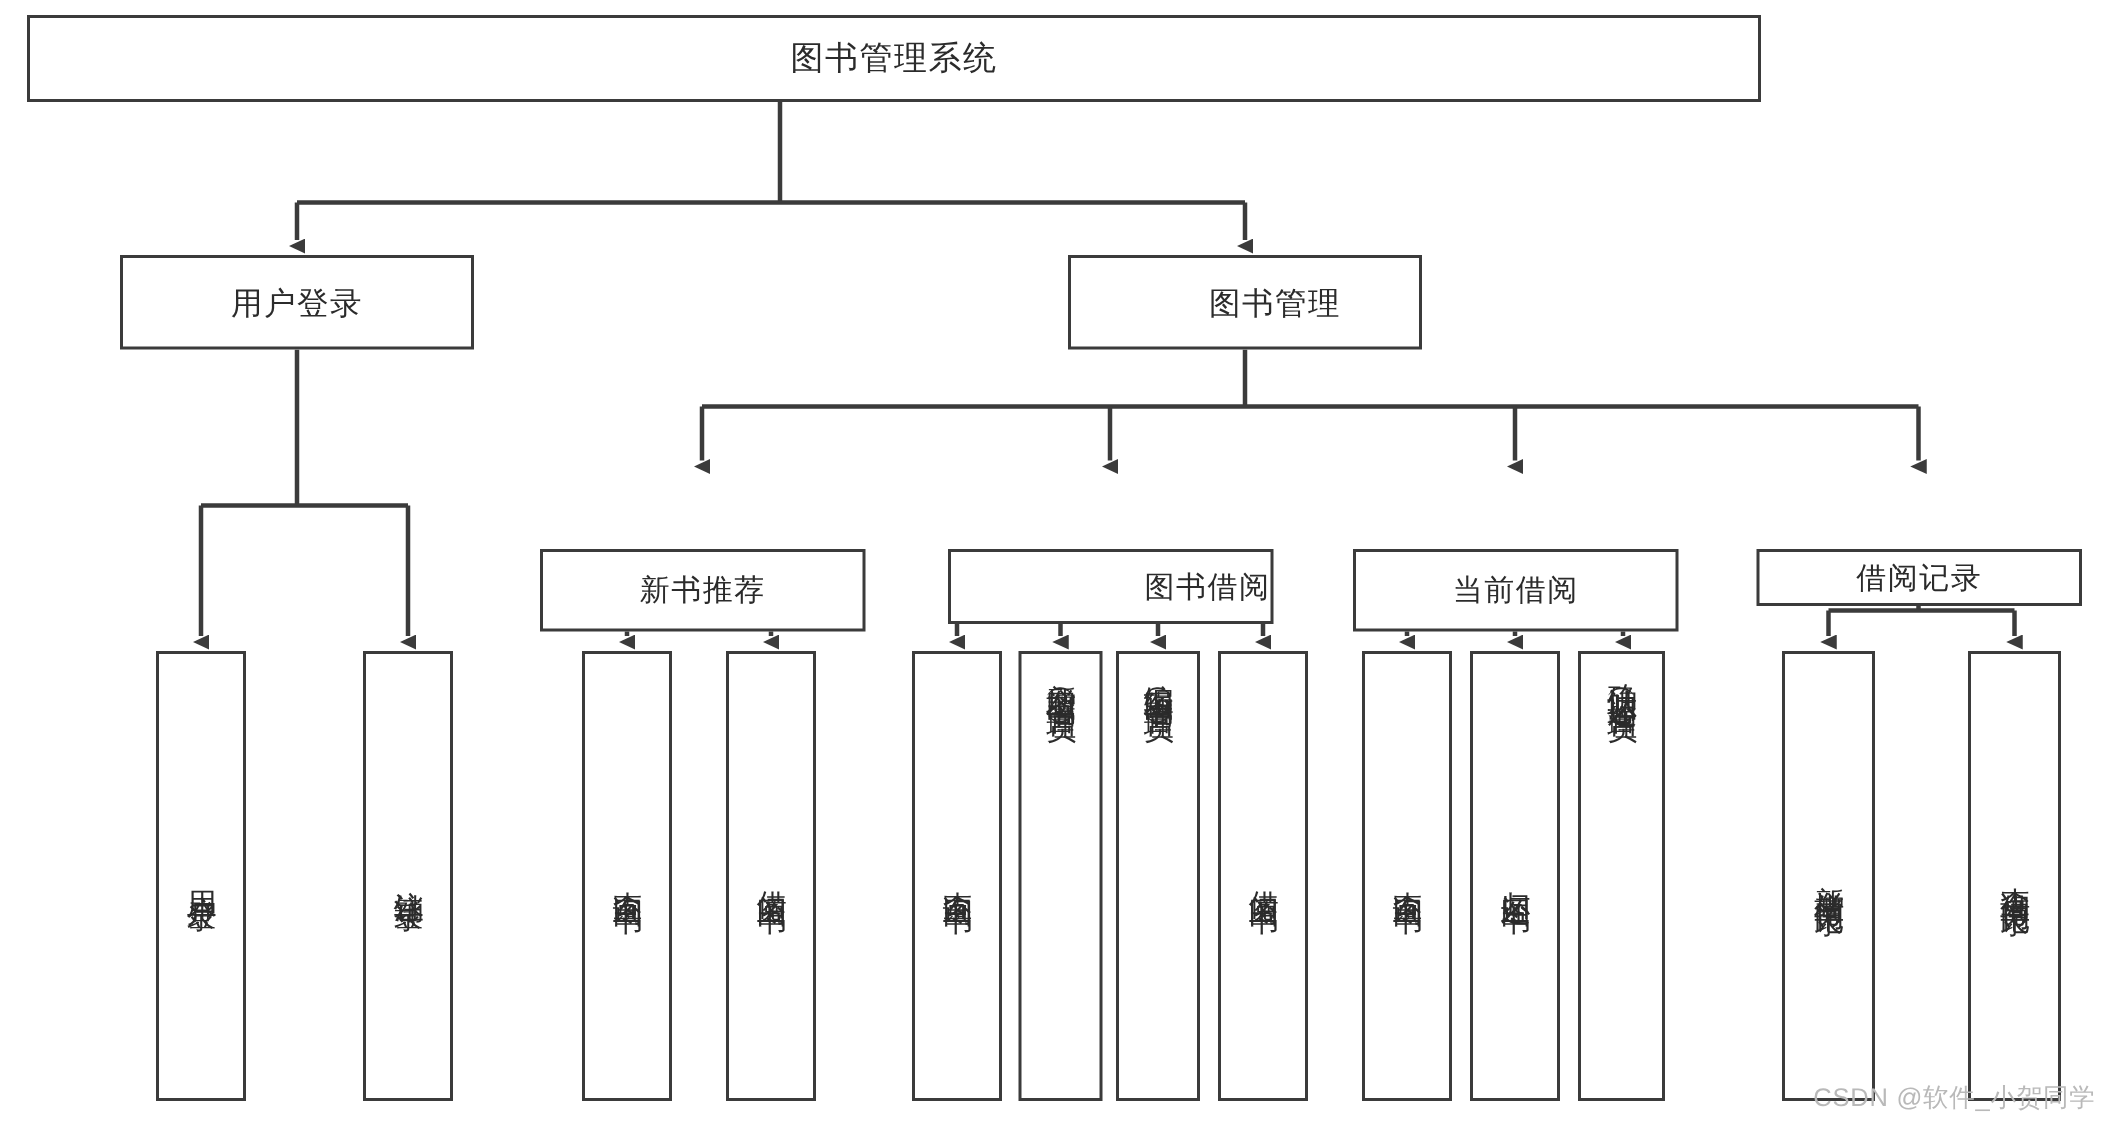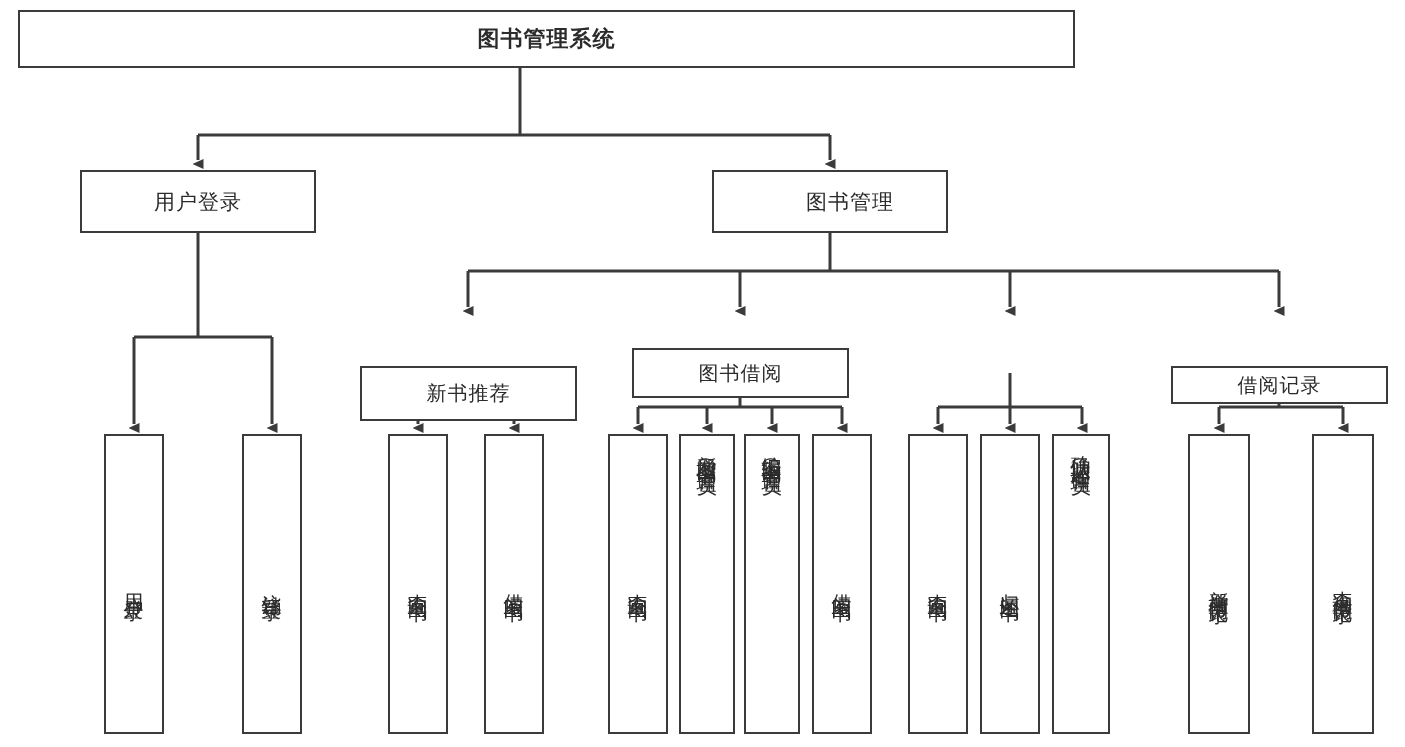--- a/index.html
+++ b/index.html
@@ -126,36 +126,39 @@
       <path d="M1010,407 L1010,424" marker-end="url(#arrow)"></path>
       <path d="M1082,407 L1082,424" marker-end="url(#arrow)"></path>
 
       <path d="M1279,373 L1279,407"></path>
       <path d="M1219,407 L1343,407"></path>
       <path d="M1219,407 L1219,424" marker-end="url(#arrow)"></path>
       <path d="M1343,407 L1343,424" marker-end="url(#arrow)"></path>
     </g>
   </svg>
 
-  <div class="node root" style="left:18px; top:10px; width:1057px; height:58px;font-weight:bold;">
+  <div class="node root" style="left:18px; top:10px; width:1156px; height:58px;">
     <span class="htext">图书管理系统</span>
   </div>
 
   <div class="node level2" style="left:80px; top:170px; width:236px; height:63px;">
     <span class="htext">用户登录</span>
   </div>
   <div class="node level2" style="left:712px; top:170px; width:236px; height:63px;padding-left:40px;">
     <span class="htext">图书管理</span>
   </div>
 
   <div class="node level3" style="left:360px; top:318px; width:217px; height:55px;">
     <span class="htext">新书推荐</span>
   </div>
-  <div class="node level3" style="left:632px; top:300px; width:217px; height:50px;">
+  <div class="node level3" style="left:632px; top:318px; width:217px; height:50px;justify-content:flex-end;">
     <span class="htext">图书借阅</span>
+  </div>
+  <div class="node level3" style="left:902px; top:318px; width:217px; height:55px;">
+    <span class="htext">当前借阅</span>
   </div>
   <div class="node level3" style="left:1171px; top:318px; width:217px; height:38px;">
     <span class="htext">借阅记录</span>
   </div>
 
   <div class="node leaf" style="left:104px; top:434px; width:60px; height:300px;">
     <span class="vtext">用户登录</span>
   </div>
   <div class="node leaf" style="left:242px; top:434px; width:60px; height:300px;">
     <span class="vtext">注销登录</span>
@@ -191,14 +194,15 @@
     <span class="vtext">确认归还（管理员）</span>
   </div>
 
   <div class="node leaf" style="left:1188px; top:434px; width:62px; height:300px;">
     <span class="vtext">新增借阅记录</span>
   </div>
   <div class="node leaf" style="left:1312px; top:434px; width:62px; height:300px;">
     <span class="vtext">查询借阅记录</span>
   </div>
 
+  <div id="watermark">CSDN @软件_小贺同学</div>
 
 </div>
 
 </body></html>

